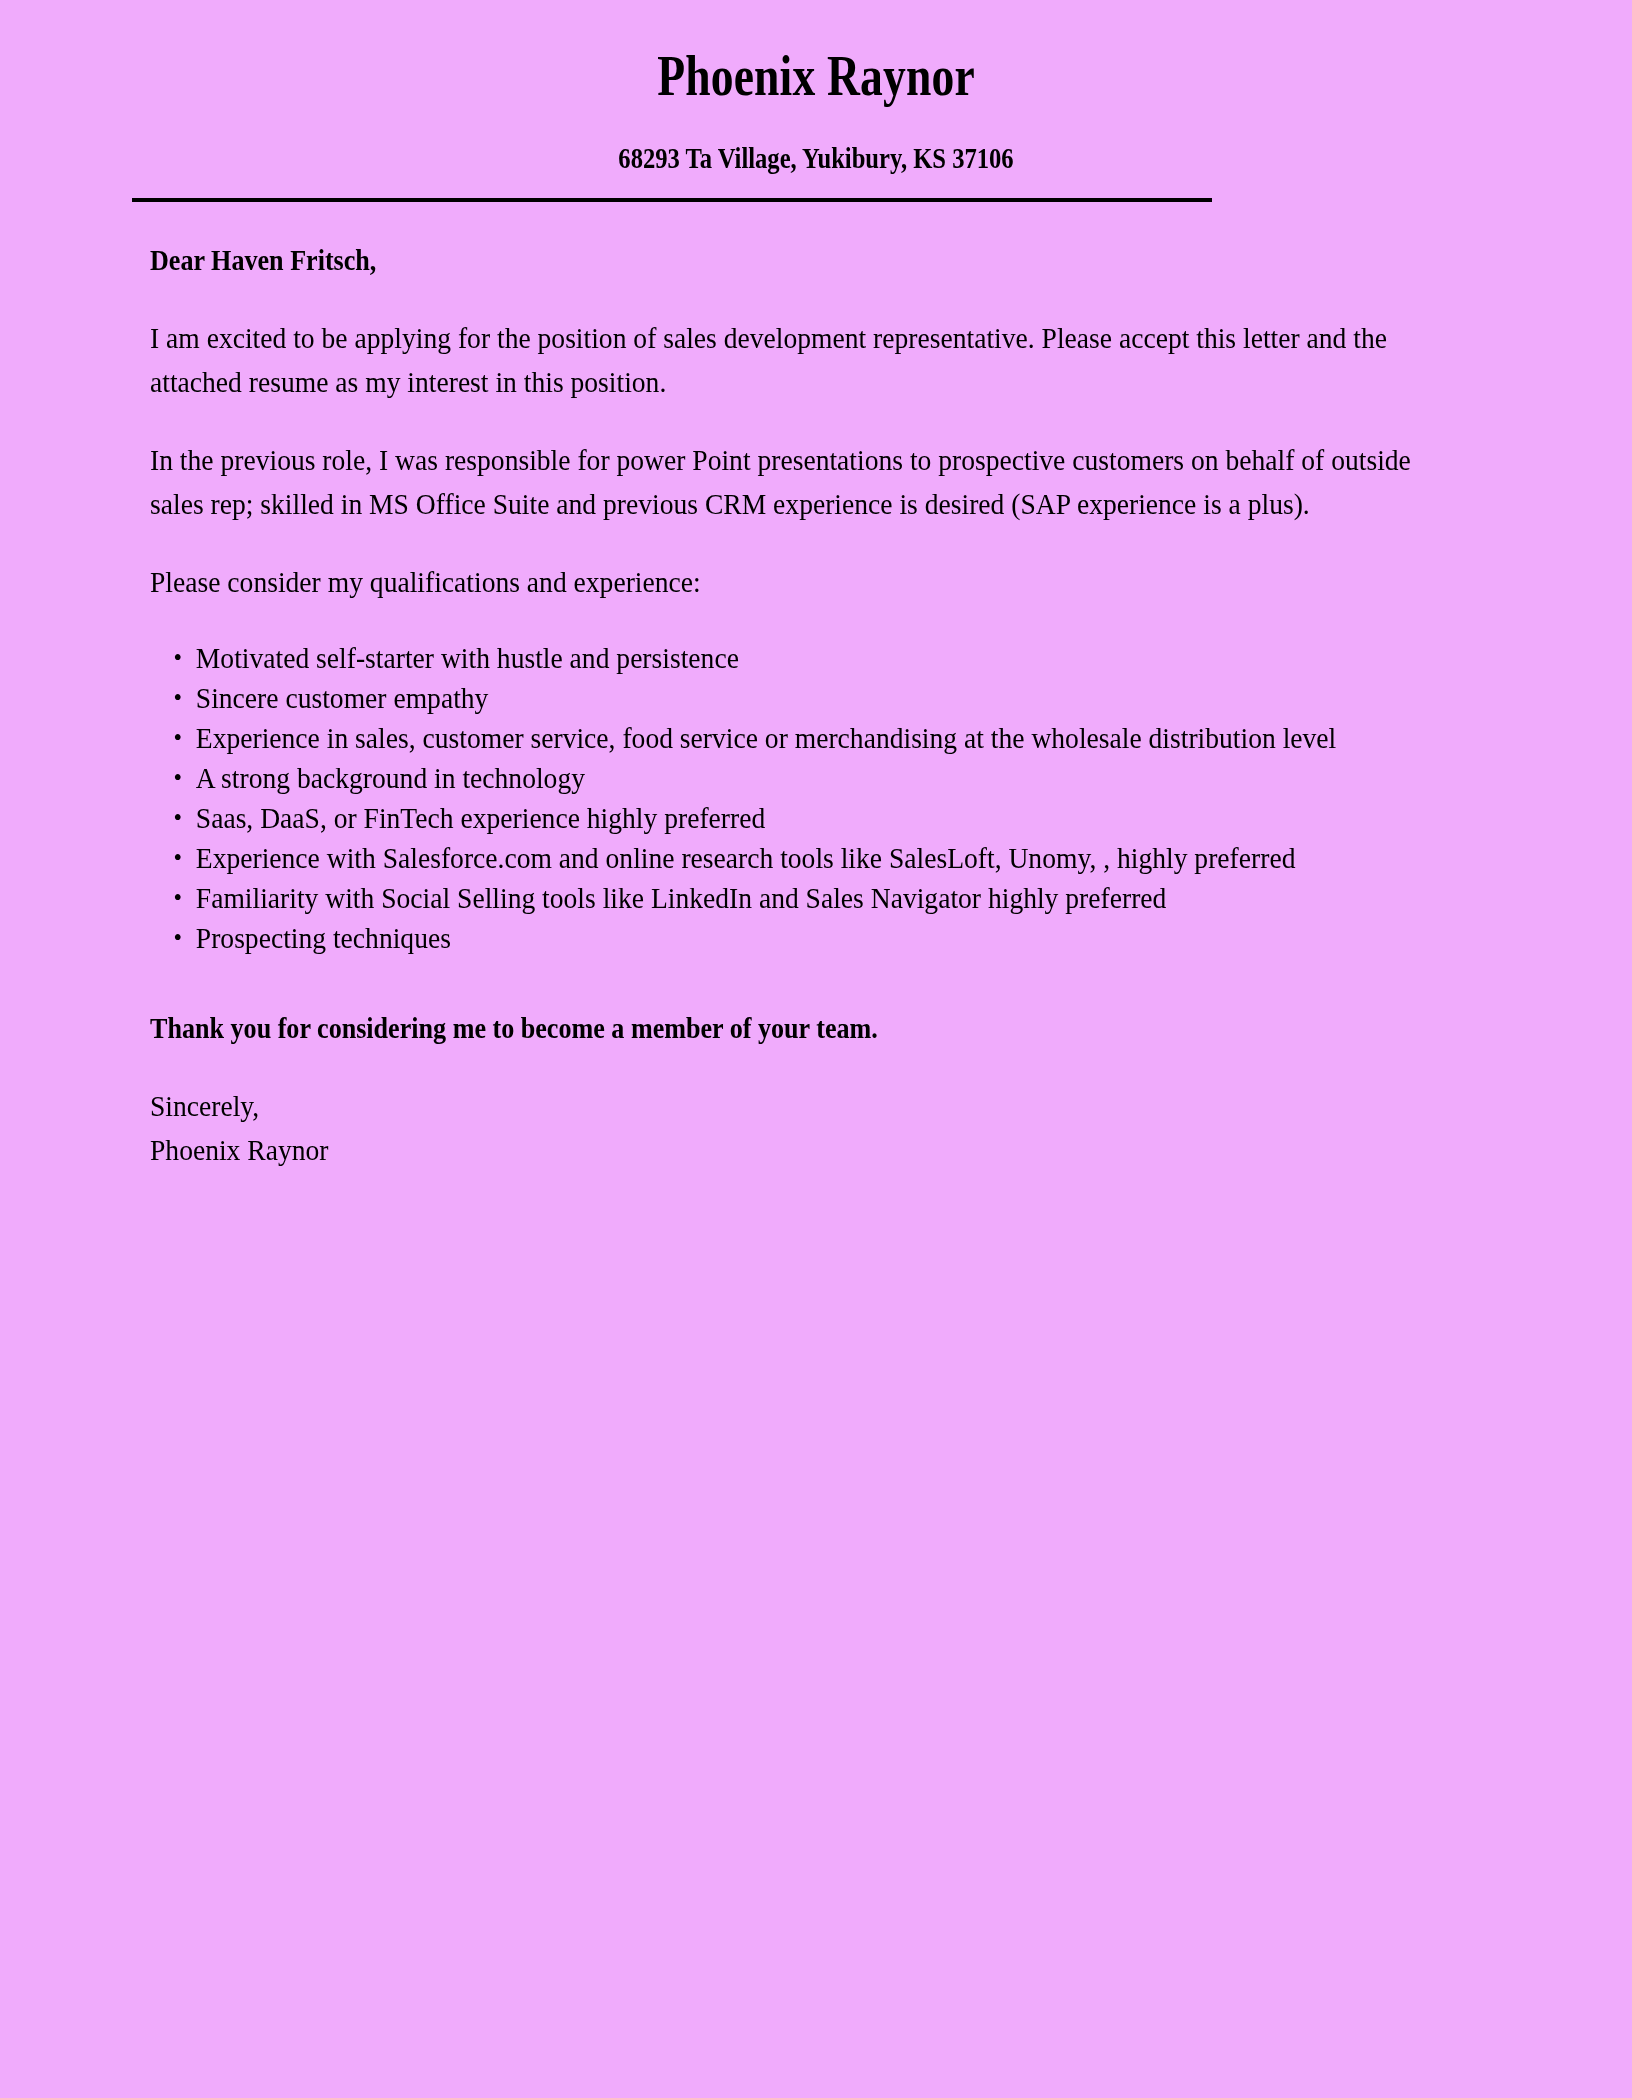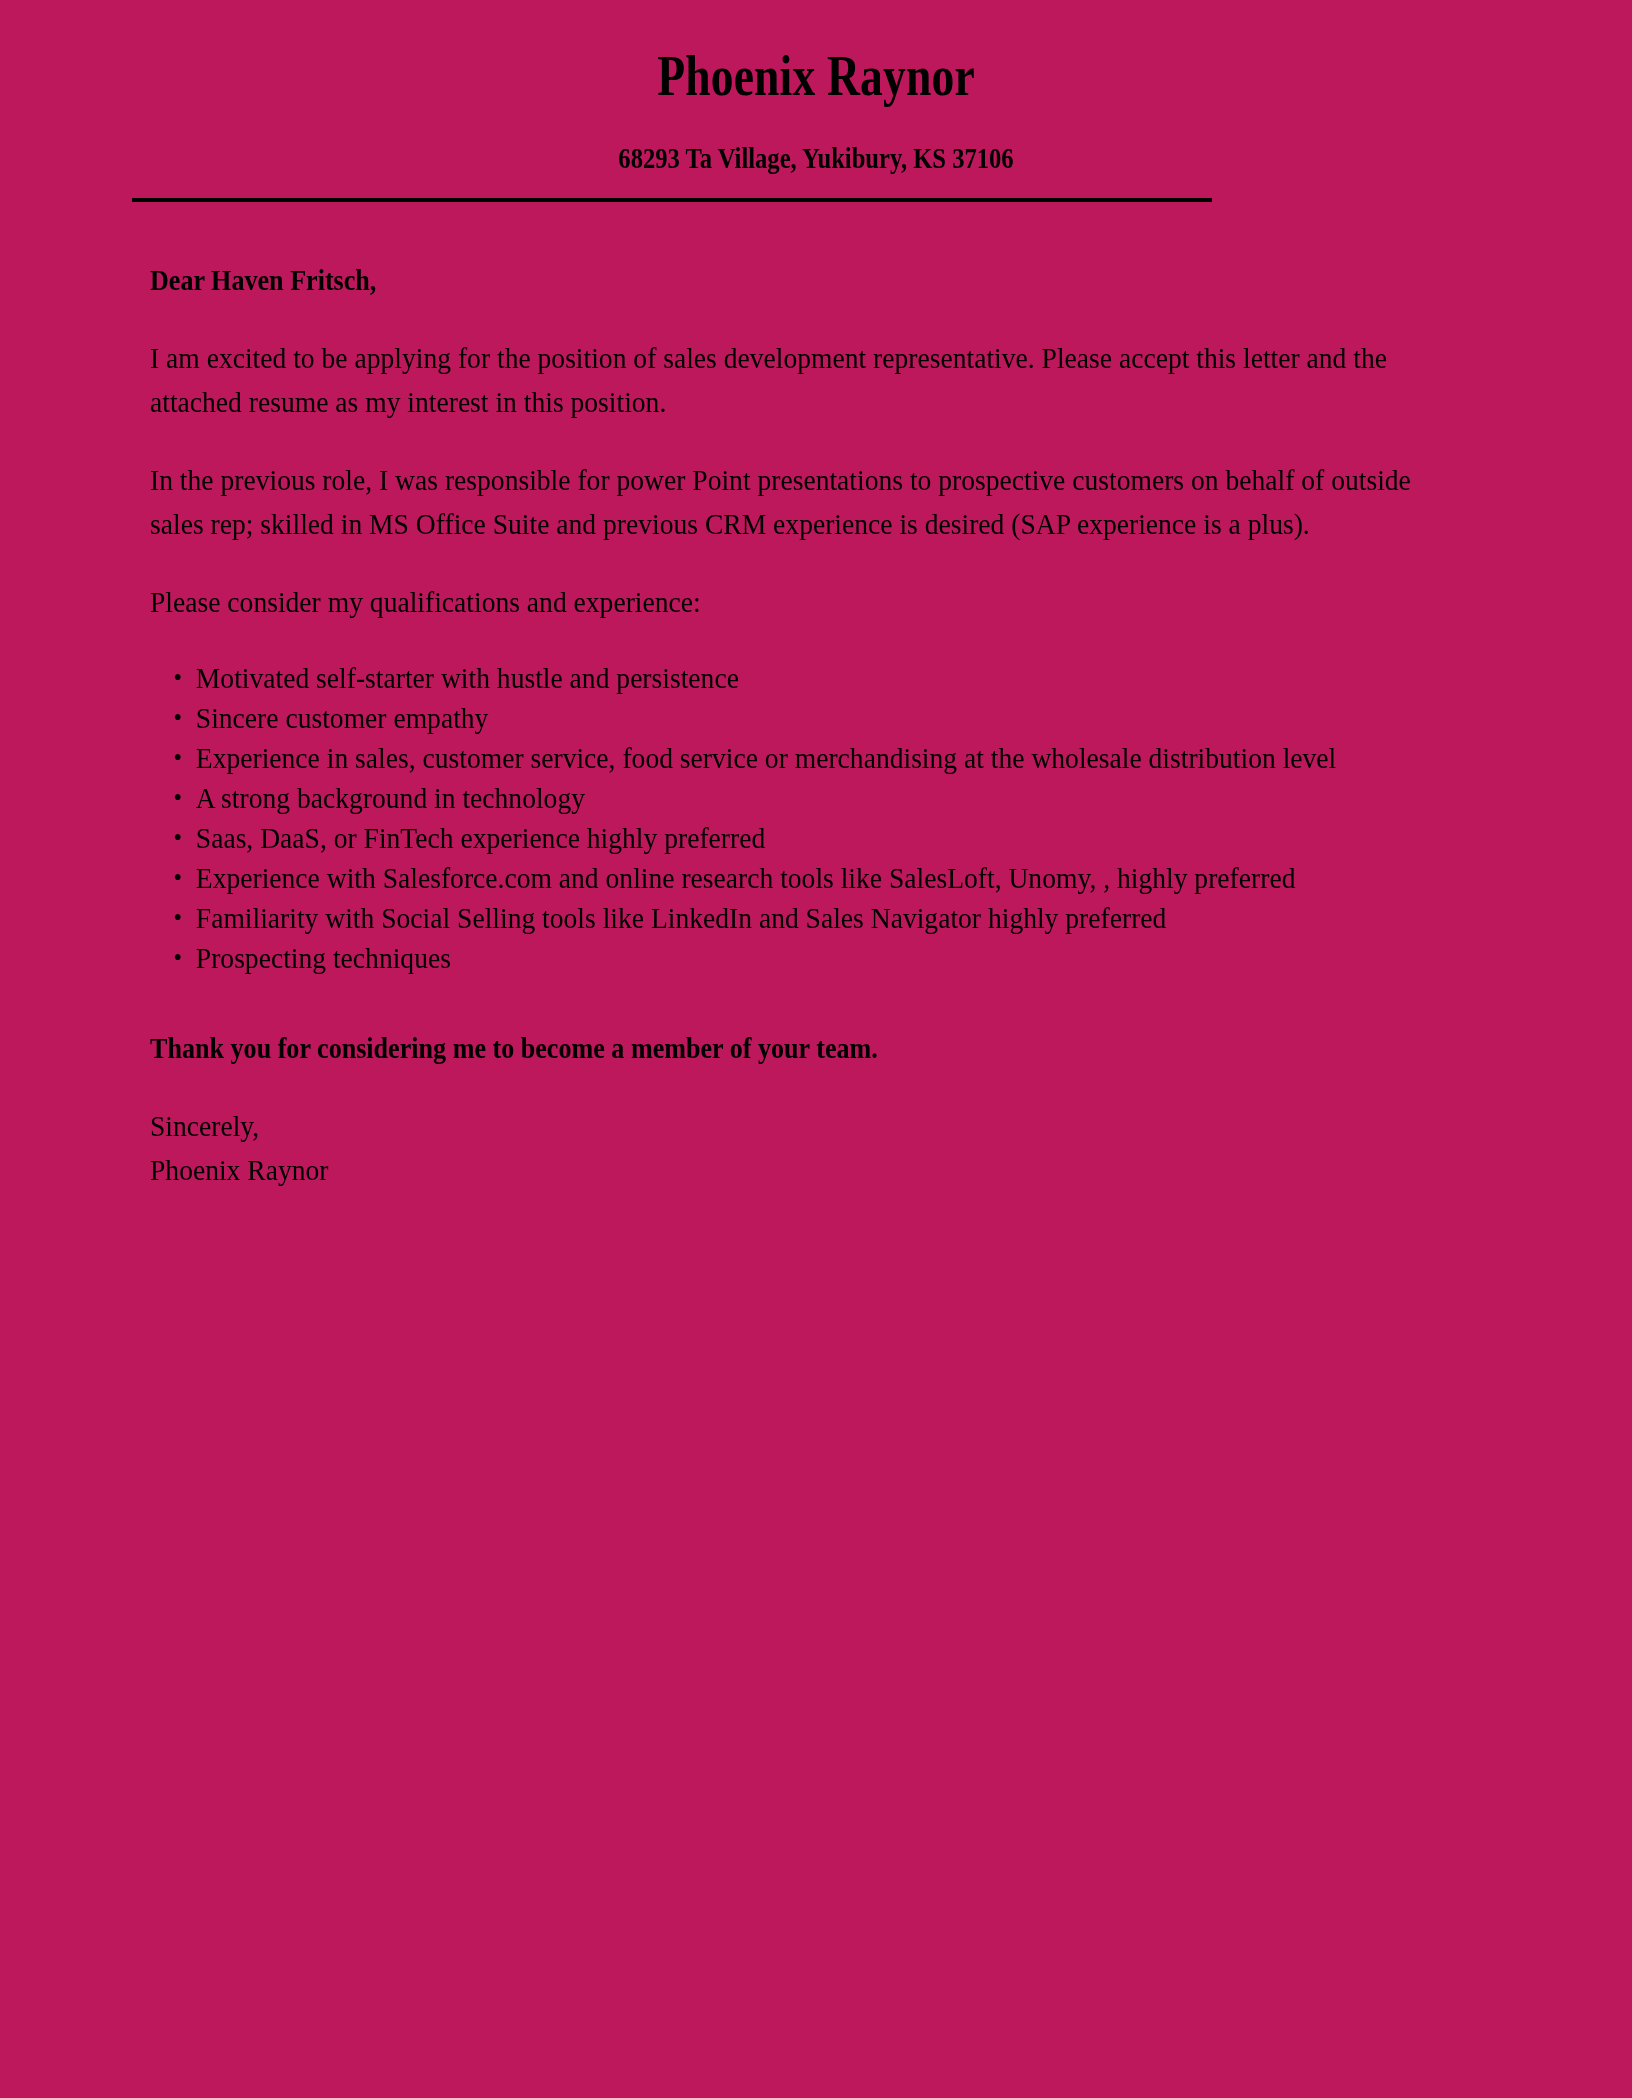--- a/index.html
+++ b/index.html
@@ -12,21 +12,21 @@
     height: 2098px;
     font-family: "Liberation Serif", "DejaVu Serif", serif;
     color: #000000;
     -webkit-font-smoothing: antialiased;
   }
 
   .page {
     position: relative;
     width: 1632px;
     height: 2098px;
-    background: #be185d;
+    background: #f0abfc;
     box-sizing: border-box;
     padding: 0;
     overflow: hidden;
   }
 
   
   .letterhead {
     padding-top: 44px;
     text-align: center;
   }
@@ -59,21 +59,21 @@
     border: none;
     border-top: 4px solid #000000;
     margin-left: 132px;
     margin-right: 420px;
   }
 
   
   .letter-body {
     margin-left: 150px;
     margin-right: 180px;
-    padding-top: 56px;
+    padding-top: 36px;
     font-size: 29.5px;
     line-height: 44px;
   }
 
   .salutation {
     font-weight: bold;
     margin: 0 0 34px 0;
     font-size: 29px;
     transform: scaleX(0.90);
     transform-origin: left center;

